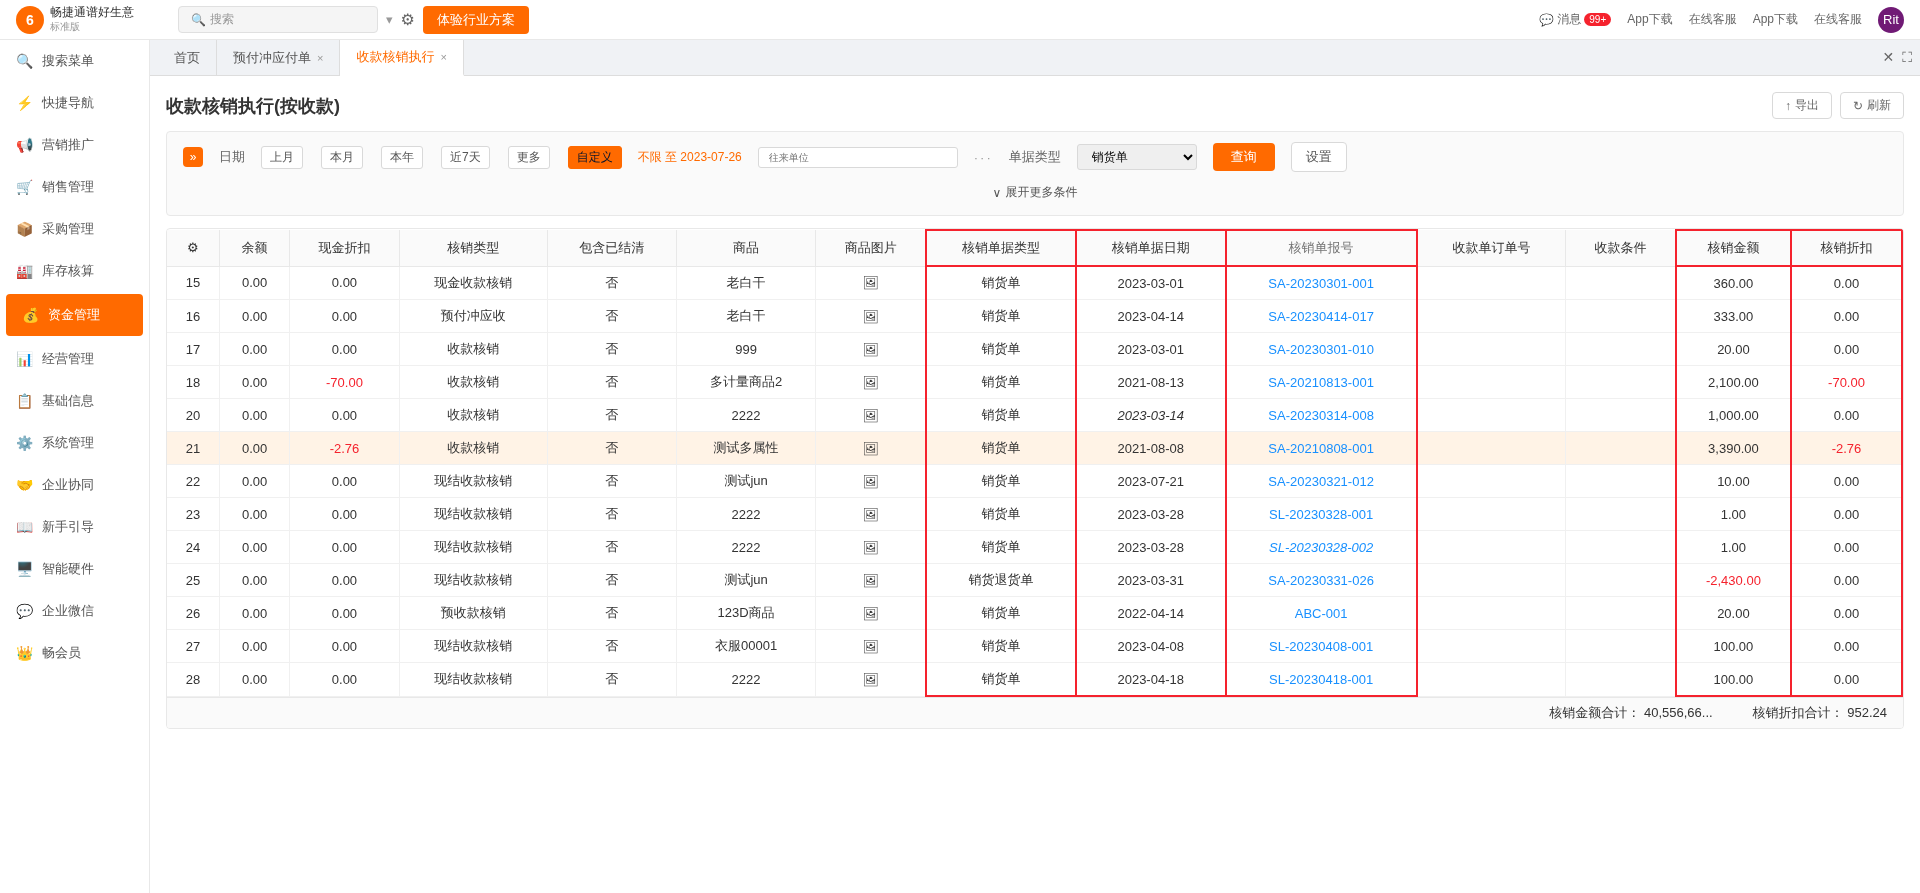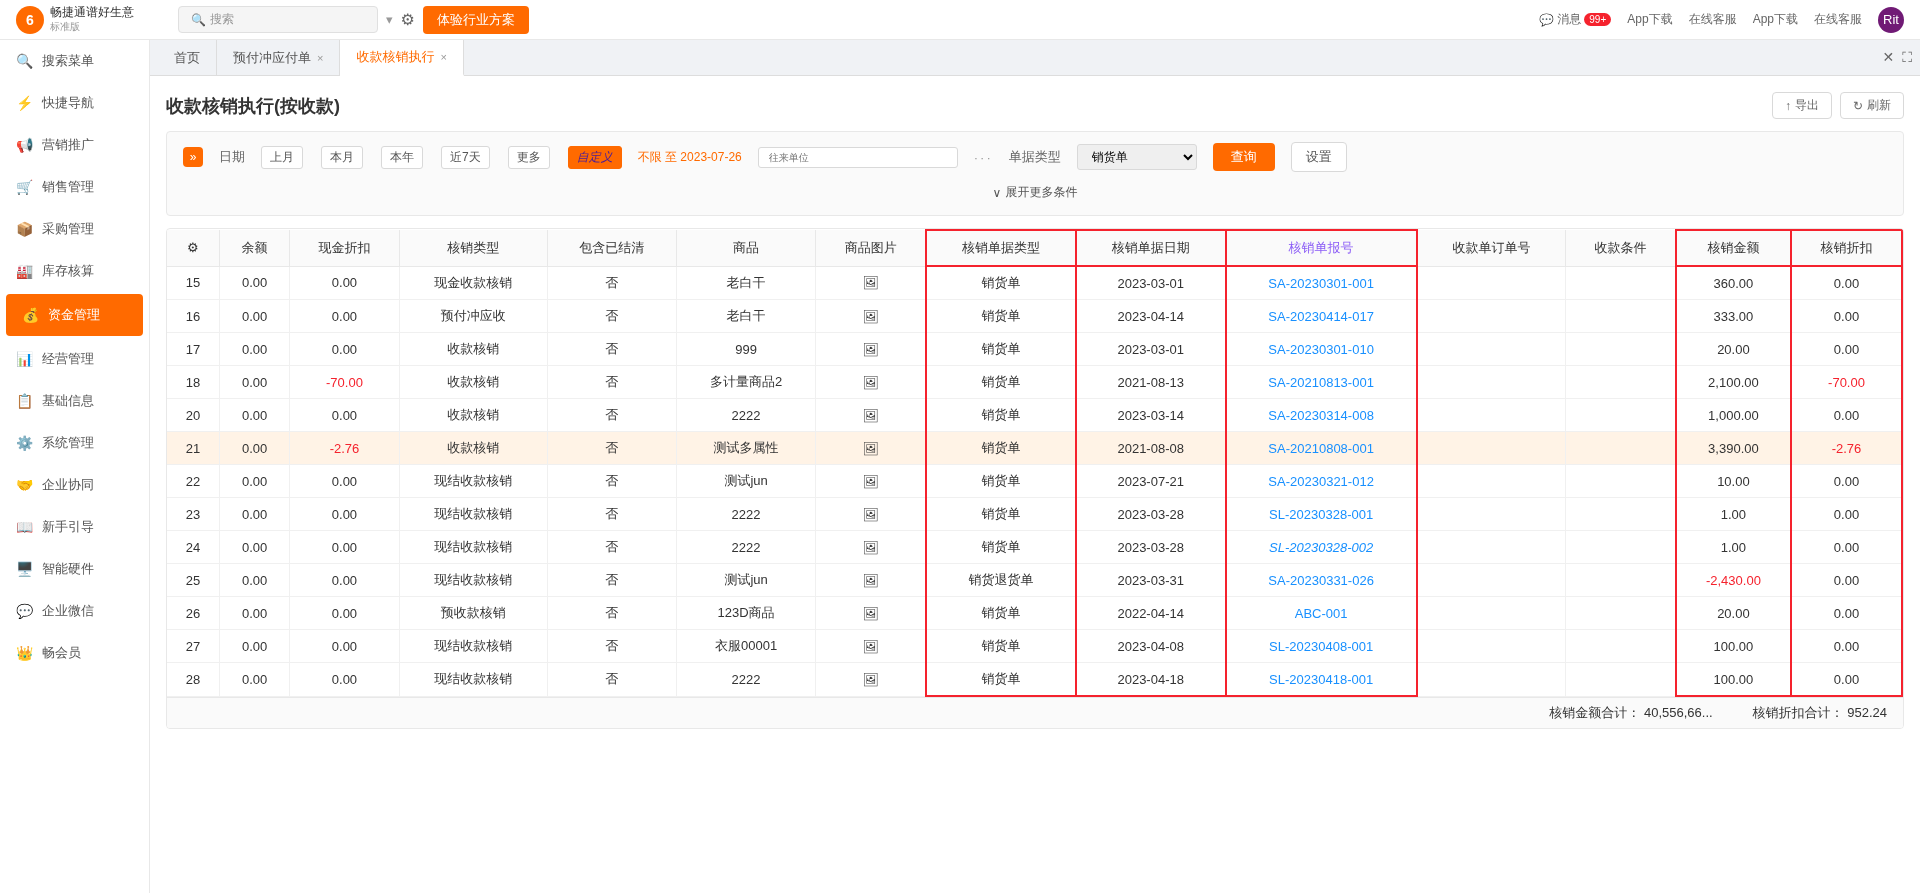--- a/index.html
+++ b/index.html
@@ -227,23 +227,22 @@
       padding: 2px 8px;
       border: 1px solid #d9d9d9;
       border-radius: 3px;
       cursor: pointer;
       font-size: 12px;
       color: #555;
       background: #fff;
     }
     .date-btn.custom {
       background: #ff6a00;
-      color: #4c1d95;
+      color: #0f172a;
       border-color: #ff6a00;
-      font-style: italic;
     }
     .date-range-text { color: #ff6a00; font-size: 12px; }
     .filter-input {
       border: 1px solid #d9d9d9;
       border-radius: 3px;
       padding: 4px 10px;
       font-size: 10px;
       color: #000000;
       min-width: 200px;
     }
@@ -515,21 +514,21 @@
             <tr id="table-header-row">
                 <th>⚙</th>
                 <th>余额</th>
                 <th>现金折扣</th>
                 <th>核销类型</th>
                 <th>包含已结清</th>
                 <th>商品</th>
                 <th>商品图片</th>
                 <th style="border-top: 2px solid rgb(245, 34, 45); border-left: 2px solid rgb(245, 34, 45); border-right: 2px solid rgb(245, 34, 45); color: rgb(51, 51, 51);">核销单据类型</th>
                 <th style="border-top: 2px solid rgb(245, 34, 45); border-left: 2px solid rgb(245, 34, 45); border-right: 2px solid rgb(245, 34, 45); color: rgb(51, 51, 51);">核销单据日期</th>
-                <th style="border-top: 2px solid rgb(245, 34, 45); border-left: 2px solid rgb(245, 34, 45); border-right: 2px solid rgb(245, 34, 45); color: #8b5cf6;">核销单报号</th>
+                <th style="border-top: 2px solid rgb(245, 34, 45); border-left: 2px solid rgb(245, 34, 45); border-right: 2px solid rgb(245, 34, 45); color: #737373;">核销单报号</th>
                 <th>收款单订单号</th>
                 <th>收款条件</th>
                 <th style="border-top: 2px solid rgb(245, 34, 45); border-left: 2px solid rgb(245, 34, 45); border-right: 2px solid rgb(245, 34, 45); color: rgb(51, 51, 51);">核销金额</th>
                 <th style="border-top: 2px solid rgb(245, 34, 45); border-left: 2px solid rgb(245, 34, 45); border-right: 2px solid rgb(245, 34, 45); color: rgb(51, 51, 51);">核销折扣</th>
               </tr>
           </thead>
           <tbody id="table-body">
               <tr>
                 <td>15</td>
                 <td>0.00</td>
@@ -596,21 +595,21 @@
               </tr>
               <tr>
                 <td>20</td>
                 <td>0.00</td>
                 <td>0.00</td>
                 <td>收款核销</td>
                 <td>否</td>
                 <td>2222</td>
                 <td>🖼</td>
                 <td style="border-left: 2px solid rgb(245, 34, 45); border-right: 2px solid rgb(245, 34, 45);">销货单</td>
-                <td style="border-left: 2px solid rgb(245, 34, 45); border-right: 2px solid rgb(245, 34, 45);">2023-03-14</td>
+                <td style="border-left: 2px solid rgb(245, 34, 45); border-right: 2px solid rgb(245, 34, 45); font-style: italic;">2023-03-14</td>
                 <td style="border-left: 2px solid rgb(245, 34, 45); border-right: 2px solid rgb(245, 34, 45);"><a class="text-link" href="#">SA-20230314-008</a></td>
                 <td></td>
                 <td></td>
                 <td style="border-left: 2px solid rgb(245, 34, 45); border-right: 2px solid rgb(245, 34, 45);">1,000.00</td>
                 <td style="border-left: 2px solid rgb(245, 34, 45); border-right: 2px solid rgb(245, 34, 45);">0.00</td>
               </tr>
               <tr class="row-highlight">
                 <td>21</td>
                 <td>0.00</td>
                 <td class="text-red">-2.76</td>

